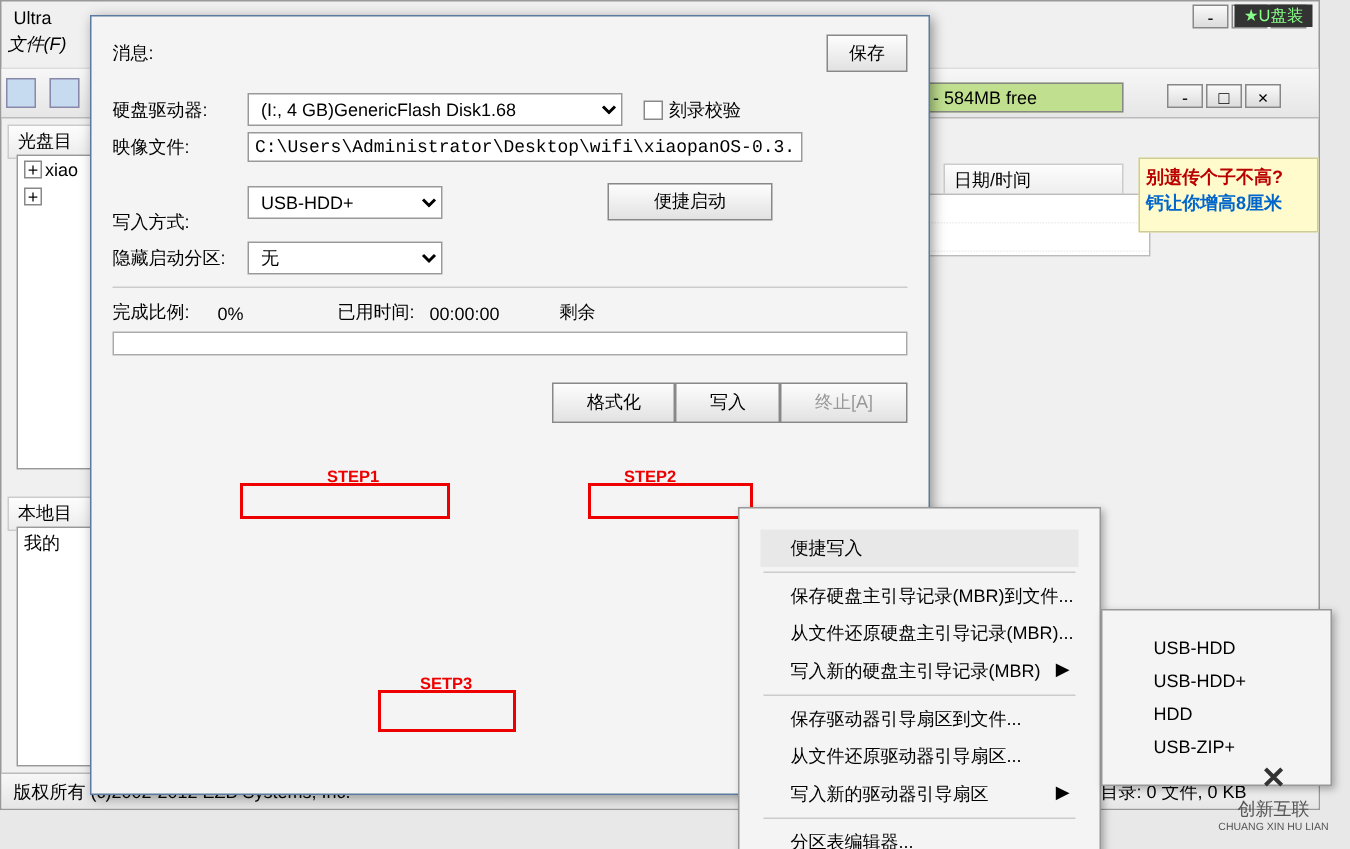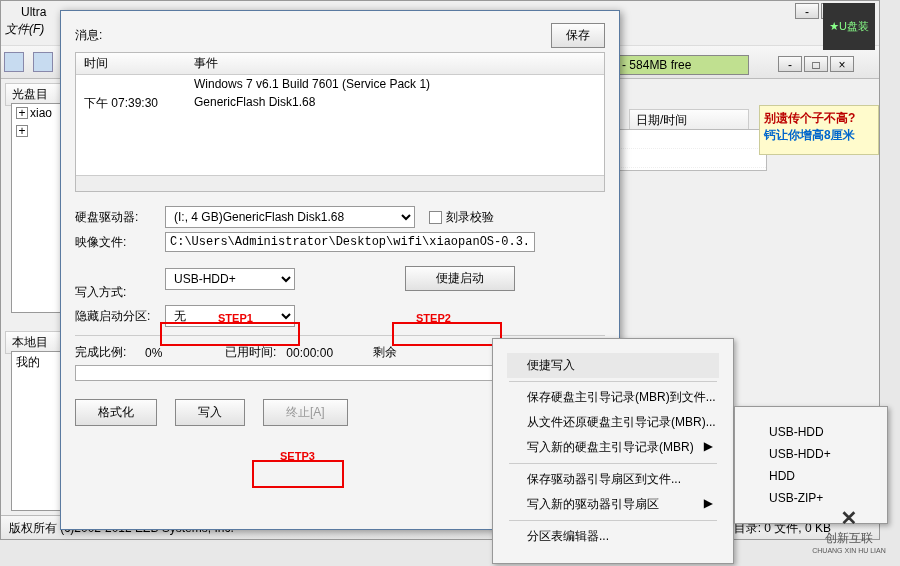--- a/index.html
+++ b/index.html
@@ -56,27 +56,27 @@
 .menu-item .arrow { position:absolute; right:6px; }
 .menu-sep { height:1px; background:#ccc; margin:3px 2px; }
 
 .statusbar { position:absolute; bottom:0; left:0; right:0; height:24px; background:linear-gradient(#f7f7f7,#e6e6e6); border-top:1px solid #bbb; padding:4px 8px; display:flex; }
 .statusbar span { margin-right:40px; }
 
 .chk { width:13px; height:13px; border:1px solid #888; display:inline-block; background:#fff; margin-right:4px; vertical-align:middle; }
 
 .logo { position:absolute; right:6px; bottom:24px; width:90px; height:36px; font-size:10px; color:#555; text-align:center; }
 .logo .x { font-size:20px; font-weight:bold; color:#333; }
-.usb-indicator { position:absolute; right:4px; top:2px; background:#333; color:#8f8; padding:16px 6px; font-size:11px; }
+.usb-indicator { position:absolute; right:4px; top:2px; background:#333; color:#8f8; padding:0 6px; font-size:11px; }
 </style>
 </head>
 <body>
 
 <div class="bg-window">
-  <div style="position:absolute; top:4px; left:20px;">Ultra</div>
+  <div style="position:absolute; top:4px; left:8px;">Ultra</div>
   <div class="window-controls">
     <button>-</button>
     <button>□</button>
     <button class="close">×</button>
   </div>
   <div class="menu-bar">文件(F)</div>
   <div class="toolbar-bg">
     <span class="toolbar-icon"></span>
     <span class="toolbar-icon"></span>
   </div>
@@ -109,39 +109,20 @@
     <span>本地目录: 0 文件, 0 KB</span>
   </div>
 </div>
 
 <div class="dialog">
   <div class="dlg-body">
     <div class="row">
       <span class="label">消息:</span>
       <span style="flex:1"></span>
       <button class="btn">保存</button>
-    </div>
-    <div class="msg-box">
-      <table class="msg-table">
-        <tbody>
-            <tr>
-              <th style="width:110px;">时间</th>
-              <th>事件</th>
-            </tr>
-        <tr>
-              <td></td>
-              <td>Windows 7 v6.1 Build 7601 (Service Pack 1)</td>
-            </tr>
-        <tr>
-              <td>下午 07:39:30</td>
-              <td>GenericFlash Disk1.68</td>
-            </tr>
-      </tbody>
-        </table>
-      <div class="hscroll"></div>
     </div>
 
     <div class="row" style="margin-top:14px;">
       <span style="width:90px;">硬盘驱动器:</span>
       <select class="field" style="width:250px;"><option>(I:, 4 GB)GenericFlash Disk1.68</option></select>
       <span style="width:14px;"></span>
       <span class="chk"></span>
       <span>刻录校验</span>
     </div>
     <div class="row">
@@ -163,21 +144,21 @@
       <span style="width:70px;">完成比例:</span>
       <span style="width:80px;">0%</span>
       <span>已用时间:</span>
       <span style="width:10px;"></span>
       <span>00:00:00</span>
       <span style="width:40px;"></span>
       <span>剩余</span>
     </div>
     <div style="height:16px; border:1px solid #aaa; background:#fff; margin:4px 0 18px 0;"></div>
 
-    <div class="row" style="justify-content:flex-start; gap:18px;">
+    <div class="row" style="justify-content:flex-end; ">
       <button class="btn btn-big">格式化</button>
       <button class="btn btn-big">写入</button>
       <button class="btn btn-big" style="color:#999;">终止[A]</button>
     </div>
   </div>
 </div>
 
 <div class="redlabel" style="left:218px; top:312px;">STEP1</div>
 <div class="redbox" style="left:160px; top:322px; width:140px; height:24px;"></div>
 <div class="redlabel" style="left:416px; top:312px;">STEP2</div>
@@ -188,20 +169,21 @@
 <div class="redbox" style="left:735px; top:428px; width:150px; height:22px;"></div>
 
 <div class="menu" style="left:492px; top:338px; width:242px;">
   <div class="menu-item" style="background:#e8e8e8;">便捷写入</div>
   <div class="menu-sep"></div>
   <div class="menu-item">保存硬盘主引导记录(MBR)到文件...</div>
   <div class="menu-item">从文件还原硬盘主引导记录(MBR)...</div>
   <div class="menu-item"><span>写入新的硬盘主引导记录(MBR)</span><span class="arrow">▶</span></div>
   <div class="menu-sep"></div>
   <div class="menu-item">保存驱动器引导扇区到文件...</div>
+  <div class="menu-item">从文件还原驱动器引导扇区...</div>
   <div class="menu-item"><span>写入新的驱动器引导扇区</span><span class="arrow">▶</span></div>
   <div class="menu-sep"></div>
   <div class="menu-item">分区表编辑器...</div>
 </div>
 
 <div class="menu" style="left:734px; top:406px; width:154px;">
   <div class="menu-item">USB-HDD</div>
   <div class="menu-item">USB-HDD+</div>
   <div class="menu-item">HDD</div>
   <div class="menu-item">USB-ZIP+</div>

